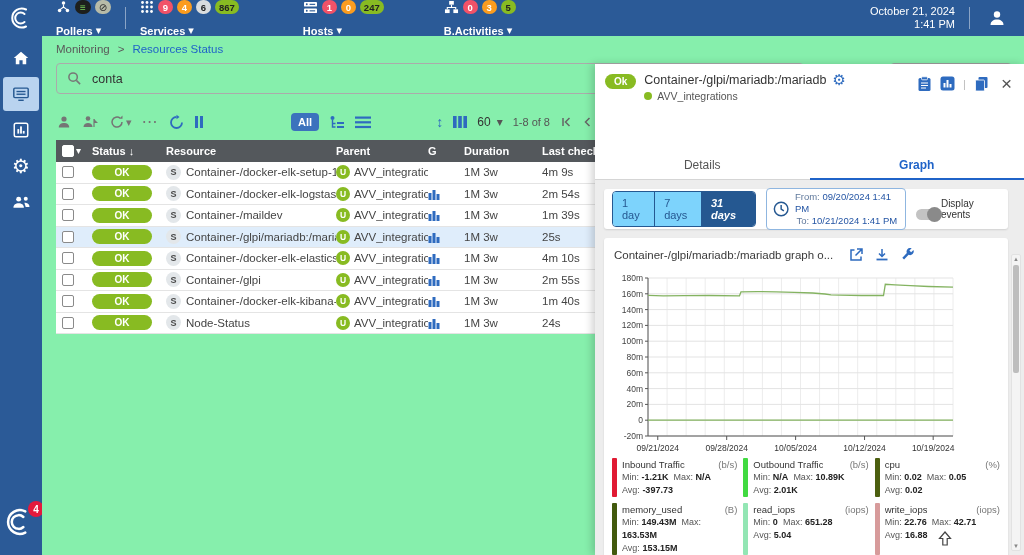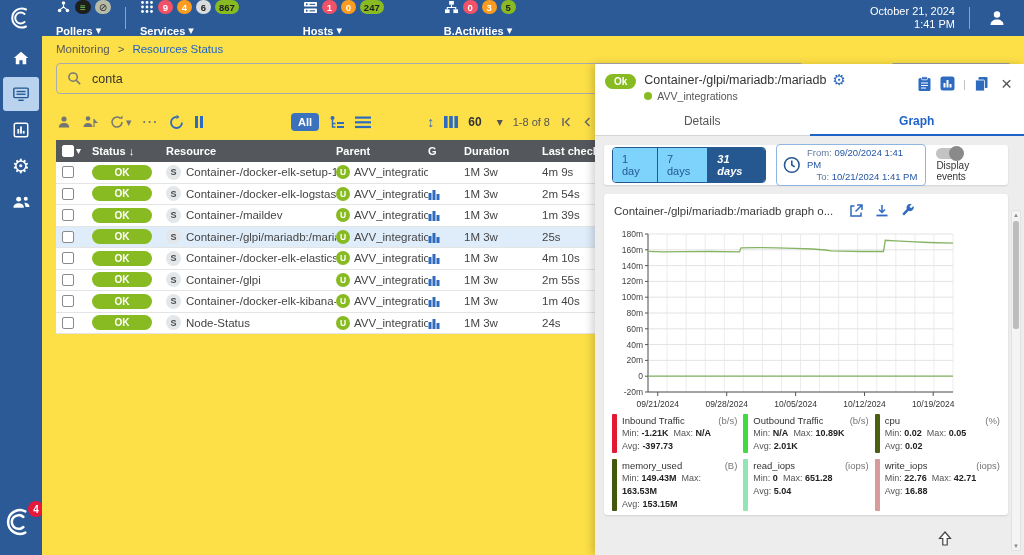--- a/index.html
+++ b/index.html
@@ -30,37 +30,37 @@
   .user-box{width:54px;display:flex;justify-content:center;align-items:center;}
 
   
   .sidebar{position:absolute;top:36px;left:0;width:42px;bottom:0;background:var(--navy);display:flex;flex-direction:column;align-items:center;padding-top:4px;}
   .side-item{width:36px;height:34px;margin:1px 0;border-radius:3px;display:flex;align-items:center;justify-content:center;color:#fff;}
   .side-item.active{background:#b9d3ef;color:var(--navy-d);}
   .side-logo{position:absolute;bottom:14px;left:4px;width:34px;height:34px;}
   .side-badge{position:absolute;top:-6px;right:-6px;background:#e4193c;color:#fff;font-size:10px;font-weight:bold;width:16px;height:16px;border-radius:50%;display:flex;align-items:center;justify-content:center;}
 
   
-  .main{position:absolute;left:42px;top:36px;right:0;bottom:0;background:#fde047;}
+  .main{position:absolute;left:42px;top:36px;right:0;bottom:0;background:#86efac;}
   .breadcrumb{position:absolute;left:14px;top:7px;font-size:11.5px;color:#5a5a5a;display:flex;gap:8px;align-items:center;}
   .breadcrumb .bc-page{color:var(--link);}
   .searchrow{position:absolute;left:14px;top:27px;right:12px;height:31px;display:flex;gap:9px;}
   .searchbox{flex:0 0 748px;height:31px;border:1px solid #ababab;border-radius:4px;display:flex;align-items:center;padding:0 10px;gap:10px;}
   .searchbox input{border:none;outline:none;flex:1;font-size:12.5px;color:#333;font-family:inherit;background:transparent;}
   .icon-btn{display:flex;align-items:center;justify-content:center;color:#6b6b6b;}
   .glyph{font-size:15px;line-height:1;}
   .newfilter{margin-left:auto;width:122px;height:30px;border:1px solid #9e9e9e;border-radius:4px;display:flex;align-items:center;padding:0 8px;font-size:12px;color:#333;justify-content:space-between;}
 
   
   .listarea{position:absolute;left:14px;top:68px;width:578px;}
   .ltoolbar{height:36px;display:flex;align-items:center;gap:10px;}
   .ltoolbar .grp{display:flex;align-items:center;gap:10px;}
   .all-btn{background:#3c72bd;color:#fff;font-size:11px;font-weight:bold;border-radius:4px;padding:3px 7px;}
   .pager{font-size:11px;color:#555;}
-  .pgsz{font-size:12px;color:#333;display:flex;align-items:center;gap:15px;font-weight:bold;}
+  .pgsz{font-size:12px;color:#333;display:flex;align-items:center;gap:6px;}
   .pause-bars{display:flex;gap:2.5px;}
   .pause-bars i{width:3px;height:12px;background:var(--blue);display:block;}
 
   
   .thead{height:22px;background:var(--hdr);color:#fff;display:flex;align-items:center;font-size:11px;font-weight:bold;}
   .trow{height:21.5px;display:flex;align-items:center;border-bottom:1px solid #e4e4e4;font-size:11.5px;color:var(--txt);background:#fff;}
   .trow.selected{background:#dfedfb;}
   .c-check{flex:0 0 36px;display:flex;align-items:center;padding-left:6px;gap:2px;}
   .c-status{flex:0 0 74px;display:flex;align-items:center;}
   .c-res{flex:0 0 170px;display:flex;align-items:center;gap:5px;overflow:hidden;white-space:nowrap;}
@@ -76,35 +76,35 @@
   
   .panel{position:absolute;left:595px;top:64px;right:0;bottom:0;background:#fff;box-shadow:-3px 0 8px rgba(0,0,0,.18);display:flex;flex-direction:column;}
   .p-head{padding:8px 12px 6px 10px;display:flex;align-items:flex-start;gap:8px;}
   .p-ok{background:var(--ok);color:#fff;font-size:10px;font-weight:bold;border-radius:9px;padding:2px 9px;margin-top:2px;}
   .p-titles{flex:1;min-width:0;}
   .p-title{font-size:12.5px;color:#333;display:flex;align-items:center;gap:6px;white-space:nowrap;}
   .p-sub{font-size:10.5px;color:#555;display:flex;align-items:center;gap:5px;margin-top:3px;}
   .dot-ok{width:8px;height:8px;border-radius:50%;background:var(--ok);display:inline-block;}
   .p-actions{display:flex;align-items:center;gap:8px;margin-top:2px;}
   .p-actions .sep{color:#bbb;font-size:11px;}
-  .tabs{display:flex;border-bottom:1px solid #d5d5d5;}
+  .tabs{display:flex;border-bottom:1px solid #d5d5d5;margin-top:44px;}
   .tab{flex:1;text-align:center;font-size:12px;color:#555;padding:6px 0 7px;position:relative;}
   .tab.active{color:var(--link);font-weight:bold;}
   .tab.active::after{content:"";position:absolute;left:0;right:0;bottom:-1px;height:2px;background:var(--link);}
   .p-content{flex:1;background:#ededed;padding:9px 16px 4px 9px;overflow:hidden;position:relative;}
   .card{background:#fff;border-radius:3px;box-shadow:0 1px 2px rgba(0,0,0,.12);}
   .card-range{height:40px;display:flex;align-items:center;padding:0 8px;gap:10px;margin-bottom:9px;}
   .range-group{display:flex;border:1px solid var(--navy-d);border-radius:4px;overflow:hidden;}
   .range-btn{font-size:11px;color:var(--navy-d);padding:5px 9px;border-right:1px solid var(--navy-d);background:#7dd3fc;}
   .range-btn:last-child{border-right:none;font-style:italic;}
   .range-btn.active{background:var(--navy-d);color:#fff;font-weight:bold;}
   .fromto{border:1px solid #8fb6e0;border-radius:4px;display:flex;align-items:center;gap:6px;padding:2px 8px 2px 6px;}
   .ft-lines{font-size:9.5px;line-height:12px;color:#2455a4;text-align:left;}
   .ft-lines .lbl{color:#60799c;}
-  .toggle-wrap{margin-left:auto;display:flex;flex-direction:column;align-items:flex-start;gap:1px;}
+  .toggle-wrap{margin-left:auto;display:flex;flex-direction:row;align-items:flex-end;gap:1px;}
   .toggle{width:26px;height:11px;background:#c3c3c3;border-radius:6px;position:relative;}
   .toggle .knob{position:absolute;right:-2px;top:-2.5px;width:15px;height:15px;border-radius:50%;background:#8a8a8a;}
   .toggle-label{font-size:10px;color:#333;}
   .card-graph{padding:6px 8px 4px;}
   .g-titlerow{display:flex;align-items:center;gap:10px;padding:4px 2px 8px;}
   .g-title{font-size:11.5px;color:#3a3a3a;max-width:245px;white-space:nowrap;overflow:hidden;}
   .g-icons{display:flex;gap:12px;margin-left:6px;}
   .legend{display:grid;grid-template-columns:1fr 1fr 1fr;column-gap:6px;row-gap:6px;margin-top:4px;}
   .leg-item{display:flex;gap:5px;min-width:0;}
   .leg-bar{width:5px;border-radius:1px;flex:none;}

